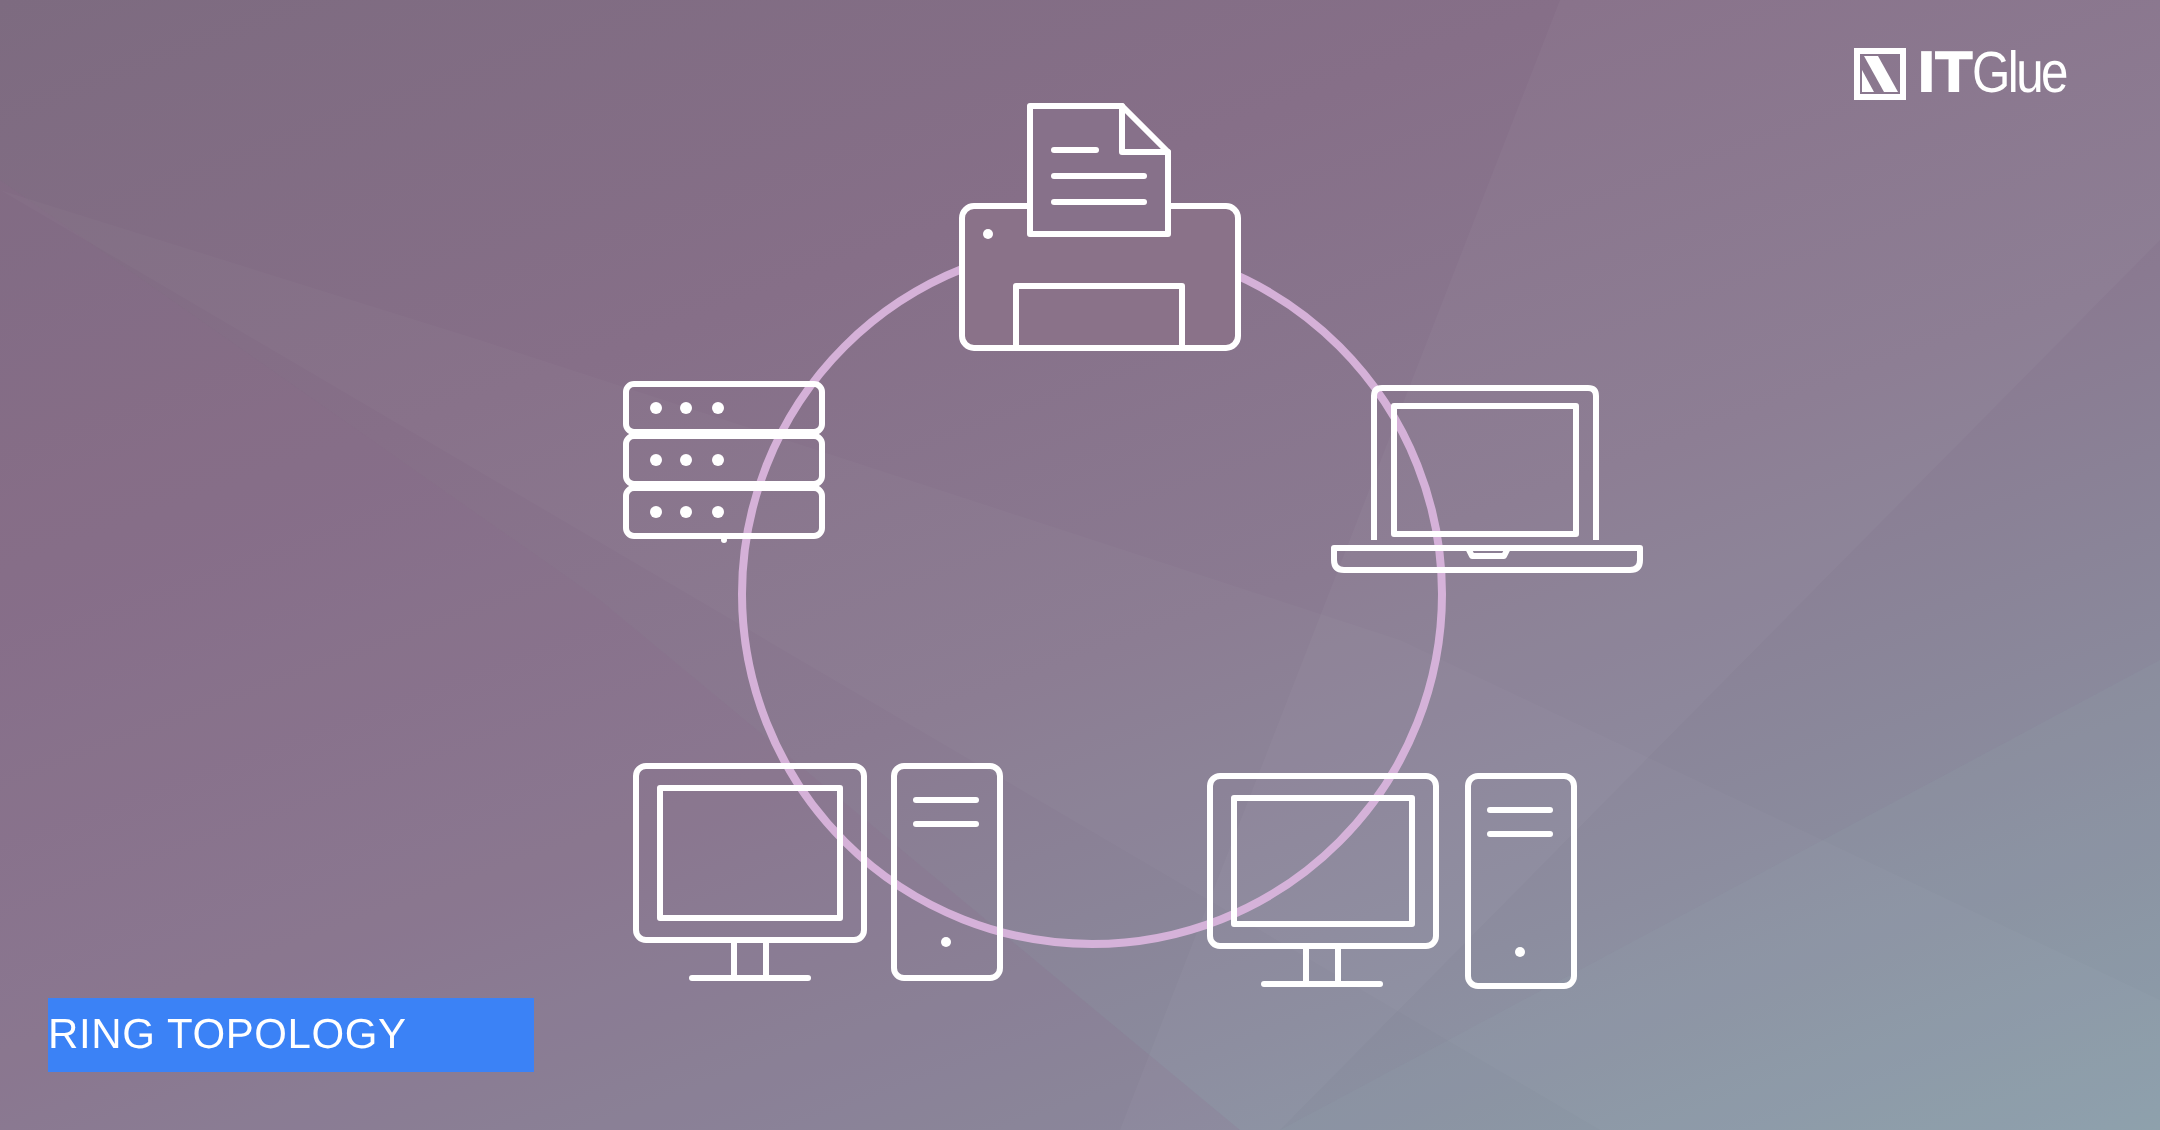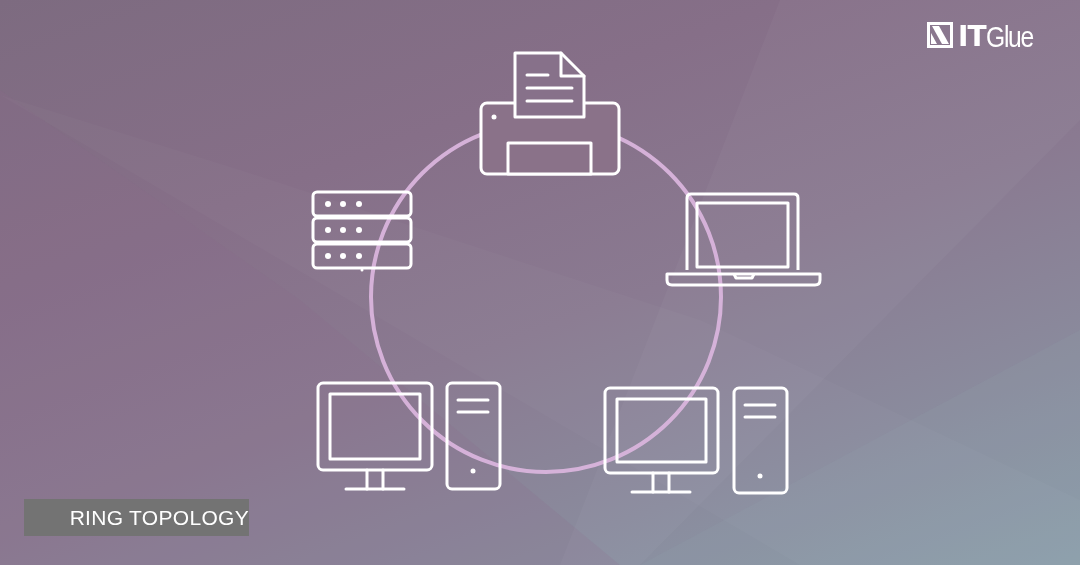--- a/index.html
+++ b/index.html
@@ -8,35 +8,35 @@
       font-family: "Liberation Sans", sans-serif;
     }
     .bg {
       position: absolute; inset: 0;
       background: linear-gradient(160deg, #7d6b80 0%, #866f88 30%, #8a7a91 55%, #8a8b9d 78%, #8b9fab 100%);
     }
     .facet { position: absolute; inset: 0; pointer-events: none; }
     .stage { position: absolute; inset: 0; }
     .logo {
       position: absolute; left: 927px; top: 22px; height: 30px;
-      display: flex; color: #ffffff;
+      display: flex; align-items: center; color: #ffffff;
     }
     .logo-mark { width: 26px; height: 26px; margin-right: 5px; }
     .logo-it {
       font-family: "DejaVu Sans", sans-serif; font-weight: bold; font-size: 28px;
       letter-spacing: -1px; line-height: 30px;
     }
     .logo-glue {
       font-family: "Liberation Sans", sans-serif; font-size: 29px; letter-spacing: -1.5px;
       line-height: 30px; transform: scaleX(0.85); transform-origin: left center;
     }
     .badge {
-      position: absolute; left: 24px; top: 499px; width: 225px; height: 37px;
-      background: #737373; color: #ffffff; font-size: 21px; line-height: 37px;
-      text-align: right; letter-spacing: 0.3px;
+      position: absolute; left: 24px; top: 499px; width: 243px; height: 37px;
+      background: #3b82f6; color: #ffffff; font-size: 21px; line-height: 37px;
+      text-align: left; letter-spacing: 0.3px;
     }
   </style>
 </head>
 <body>
 
 <div class="bg"></div>
 
 <svg class="facet" width="1080" height="565" viewBox="0 0 1080 565">
   <polygon points="0,90 0,565 620,565 300,300" fill="#8c6a8c" opacity="0.18"></polygon>
   <polygon points="1080,0 1080,330 640,565 1080,565" fill="#8fa3ad" opacity="0.18"></polygon>

